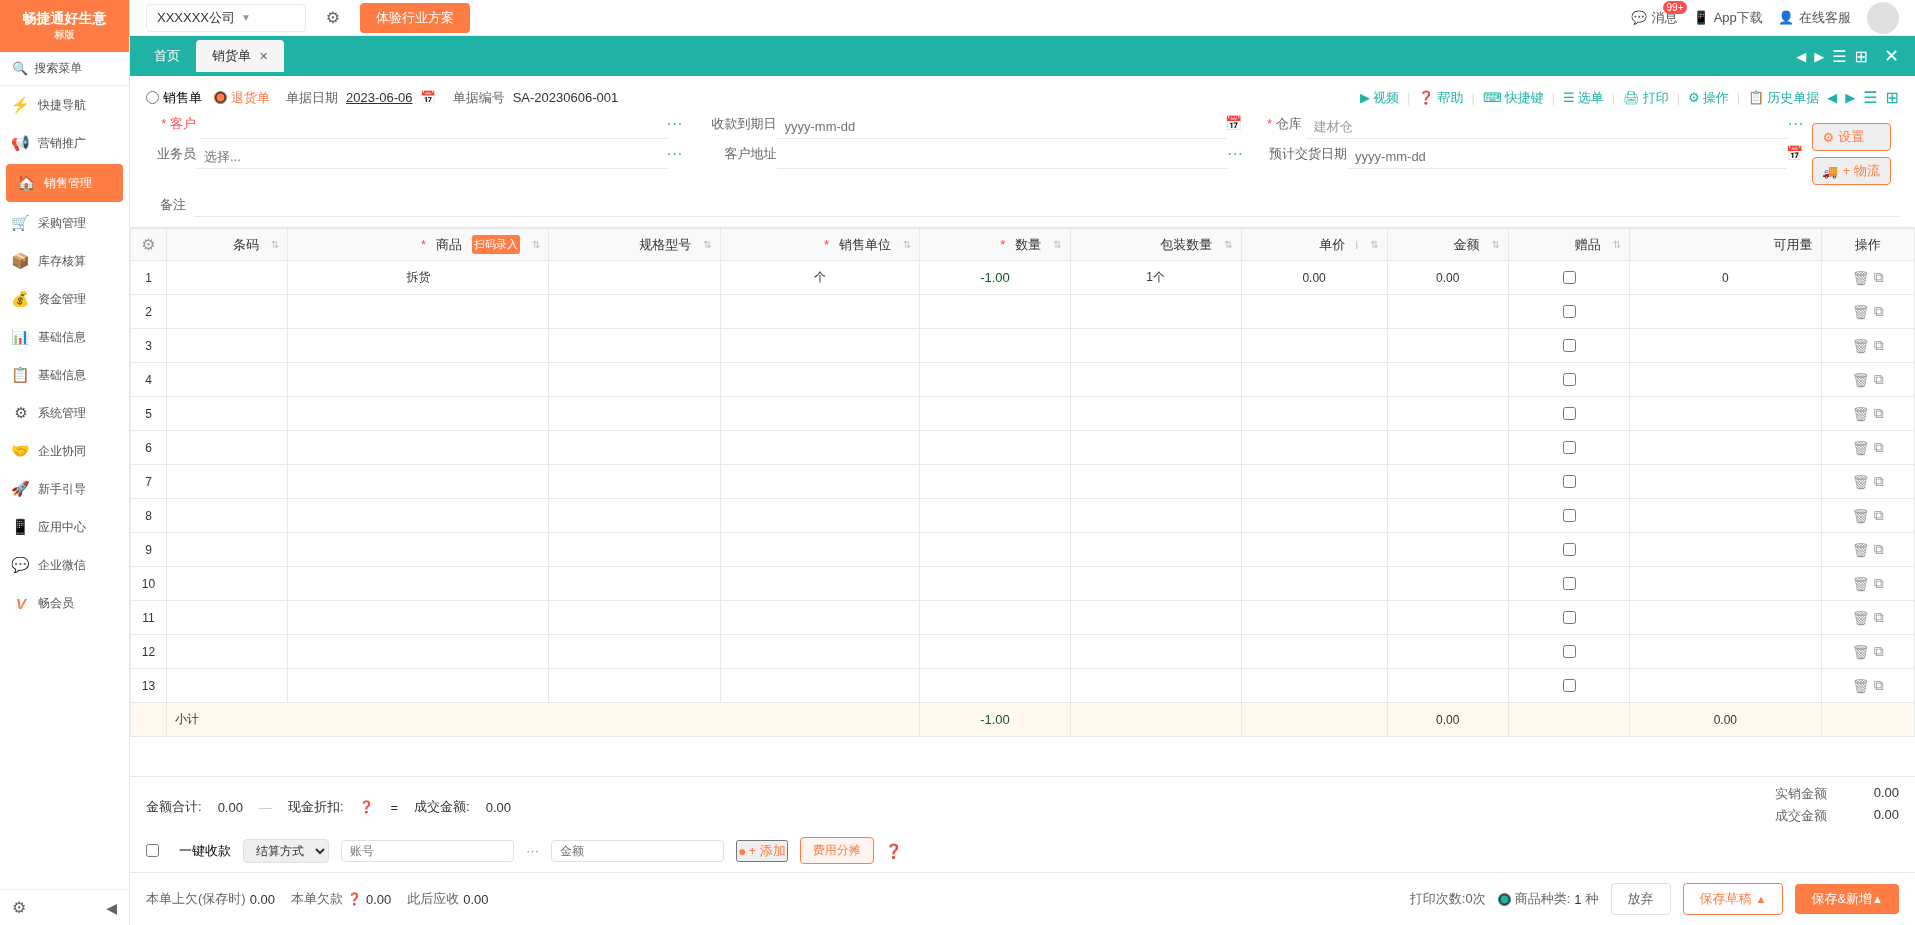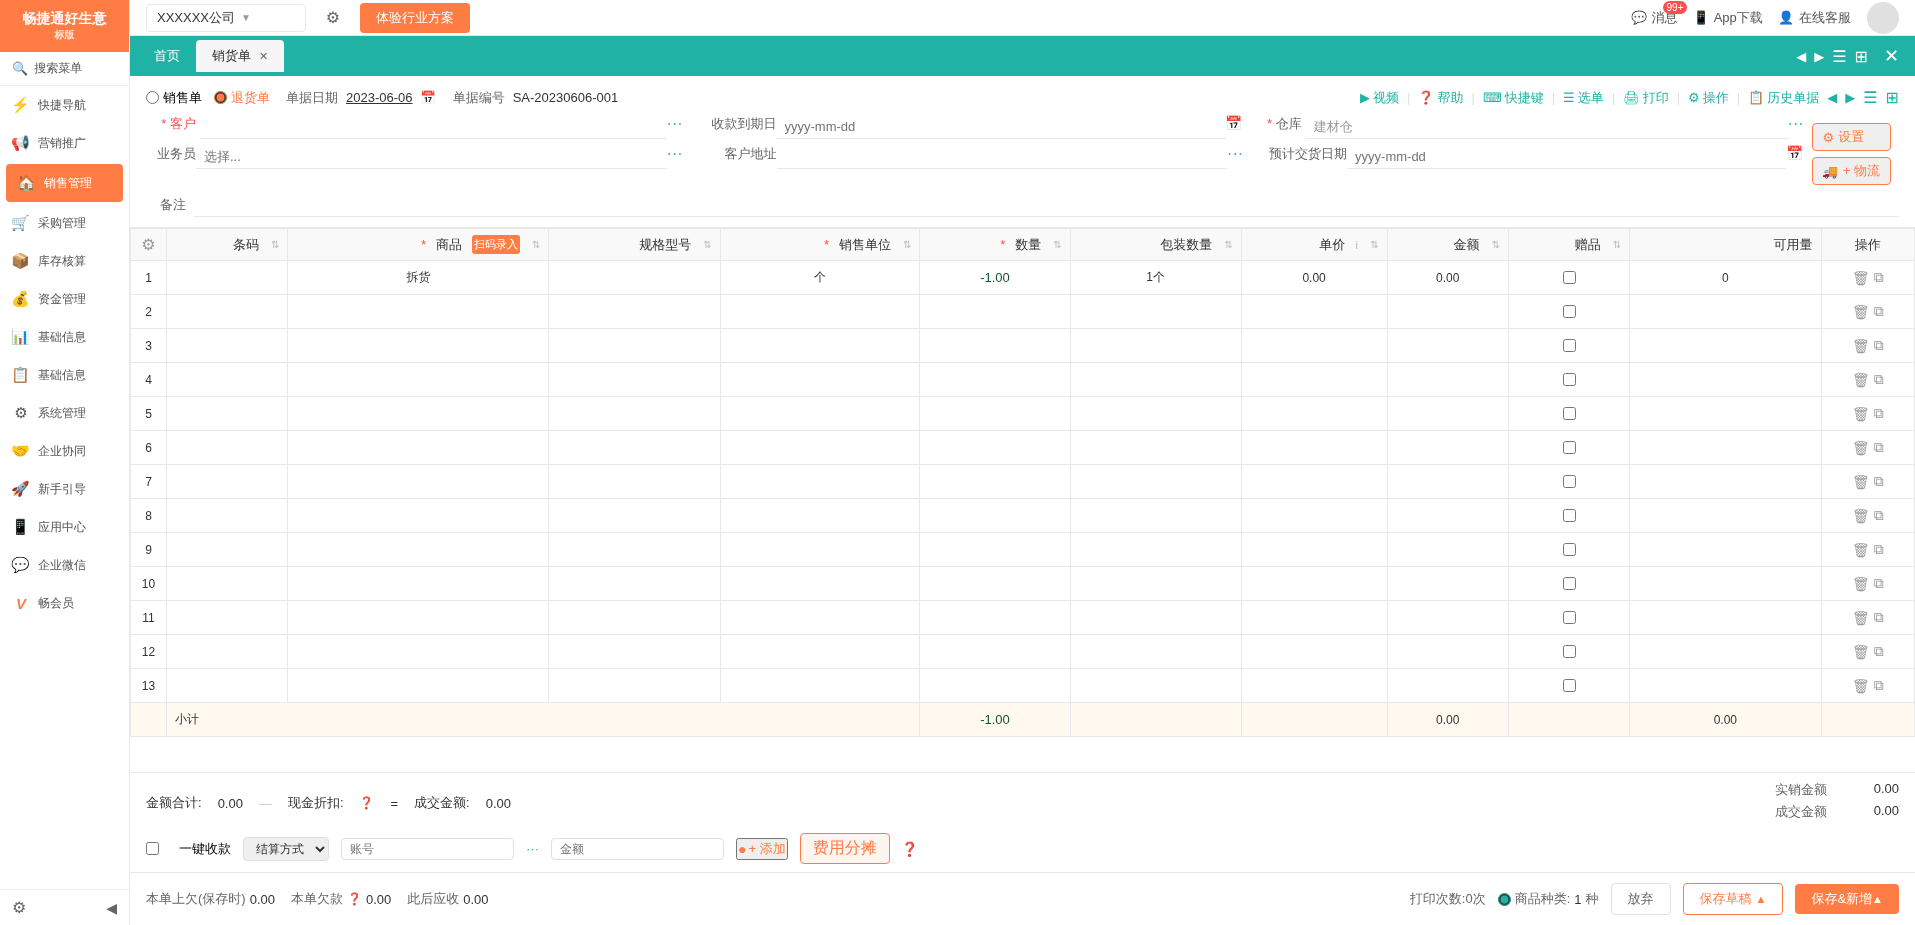--- a/index.html
+++ b/index.html
@@ -83,21 +83,21 @@
     
     .table-footer { background: #fff; border-top: 1px solid #e8e8e8; padding: 8px 16px; }
     .footer-row1 { display: flex; align-items: center; gap: 16px; font-size: 13px; color: #333; margin-bottom: 8px; }
     .footer-sep { color: #ccc; }
     .footer-row2 { display: flex; align-items: center; gap: 12px; font-size: 12px; }
     .one-click-pay { display: flex; align-items: center; gap: 20px; }
     .pay-type-select { border: 1px solid #e0e0e0; border-radius: 4px; padding: 3px 8px; font-size: 12px; color: #333; }
     .pay-account { border: 1px solid #e0e0e0; border-radius: 4px; padding: 3px 8px; font-size: 12px; color: #999; }
     .pay-amount { border: 1px solid #e0e0e0; border-radius: 4px; padding: 3px 8px; font-size: 12px; color: #999; min-width: 80px; }
     .add-btn { color: #ff7d45; cursor: pointer; font-size: 12px; display: flex; align-items: center; gap: 2px; }
-    .tab-btn { border: 1px solid #ff7d45; color: #ff7d45; border-radius: 4px; padding: 4px 12px; font-size: 16px; cursor: pointer; background: white; }
+    .tab-btn { border: 1px solid #ff7d45; color: #ff7d45; border-radius: 4px; padding: 4px 12px; font-size: 12px; cursor: pointer; background: white; }
     .tab-btn.active { background: #fff5f0; }
     .help-icon { color: #bbb; cursor: pointer; font-size: 14px; }
     .dots-btn { color: #20b2a4; cursor: pointer; }
 
     
     .bottom-bar { background: #fff; border-top: 1px solid #e8e8e8; padding: 10px 16px; display: flex; align-items: center; gap: 16px; font-size: 12px; color: #666; }
     .bottom-stat { display: flex; align-items: center; gap: 4px; }
     .stat-val { color: #333; font-weight: 500; }
     .bottom-right { margin-left: auto; display: flex; align-items: center; gap: 12px; }
     .product-type { display: flex; align-items: center; gap: 4px; }

